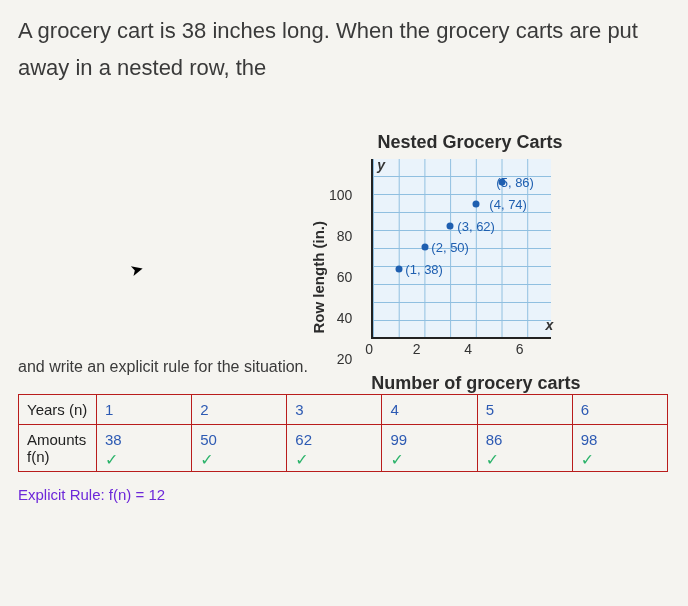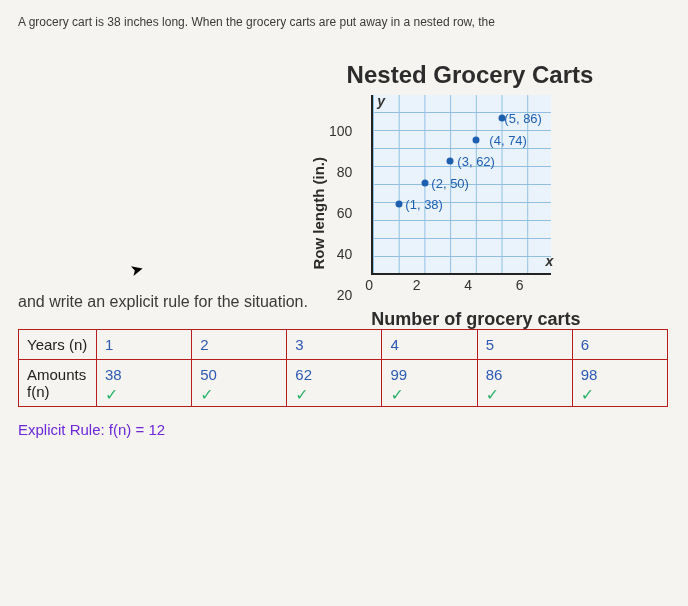--- a/index.html
+++ b/index.html
@@ -7,35 +7,35 @@
     font-family: Arial, Helvetica, sans-serif;
     background: #f5f4f0;
     width: 688px;
     height: 606px;
     padding: 12px 18px;
     color: #333;
     position: relative;
     overflow: hidden;
   }
   .problem-text {
-    font-size: 12px;
+    font-size: 22px;
     line-height: 1.7;
     color: #3a3a3a;
     margin-bottom: 8px;
   }
   .graph-wrap {
     width: 320px;
     margin-left: auto;
     margin-right: 40px;
     position: relative;
   }
   .chart-title {
     text-align: center;
     font-weight: bold;
-    font-size: 24px;
+    font-size: 18px;
     margin-bottom: 6px;
     color: #2c2c2c;
   }
   .graph-area {
     display: flex;
     align-items: center;
   }
   .yaxis-label {
     writing-mode: vertical-rl;
     transform: rotate(180deg);
@@ -175,21 +175,21 @@
         <span class="pt" style="left:51.42px;bottom:90px;"></span>
         <span class="pt-label" style="left:58px;bottom:90px;">(2, 50)</span>
 
         <span class="pt" style="left:77.13px;bottom:111.6px;"></span>
         <span class="pt-label" style="left:84px;bottom:111.6px;">(3, 62)</span>
 
         <span class="pt" style="left:102.84px;bottom:133.2px;"></span>
         <span class="pt-label" style="left:116px;bottom:133.2px;">(4, 74)</span>
 
         <span class="pt" style="left:128.55px;bottom:154.8px;"></span>
-        <span class="pt-label" style="left:131px;bottom:154.8px;">(5, 86)</span>
+        <span class="pt-label" style="left:123px;bottom:154.8px;">(5, 86)</span>
       </div>
       <div class="x-ticks">
         <span>0</span>
         <span>2</span>
         <span>4</span>
         <span>6</span>
       </div>
       <div class="xaxis-label">
         <span>Number of grocery carts</span>
       </div>

